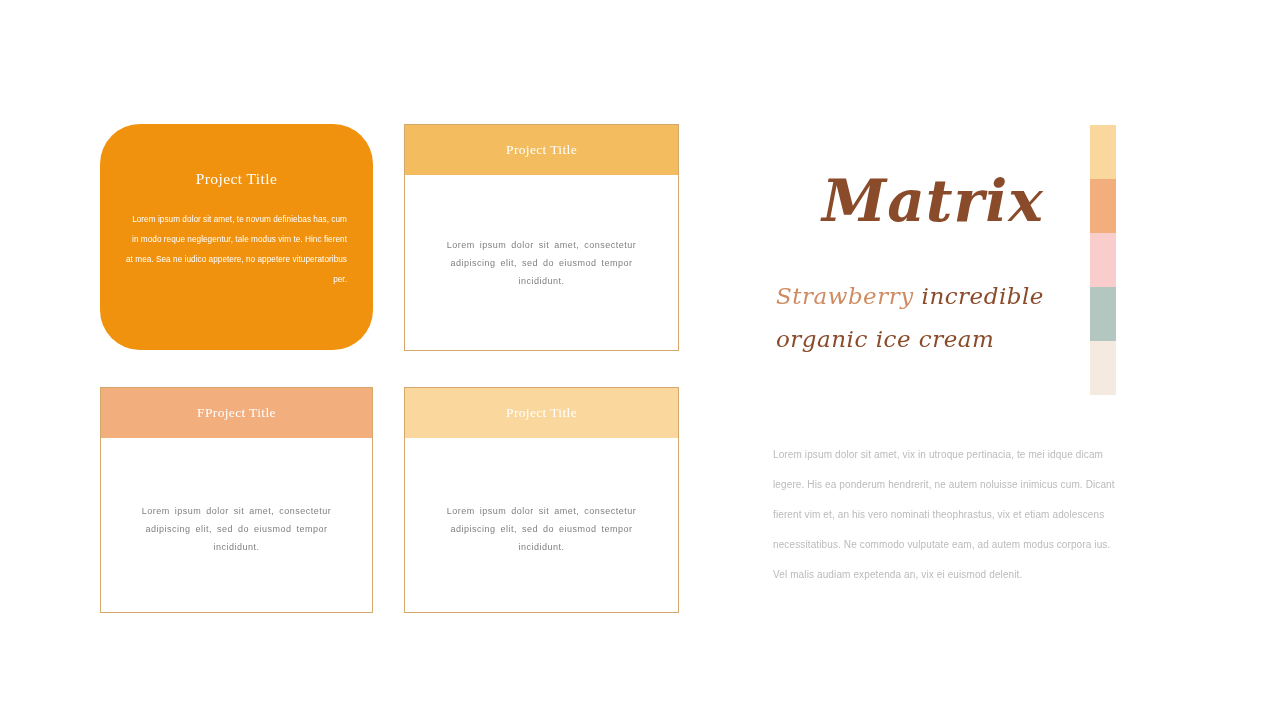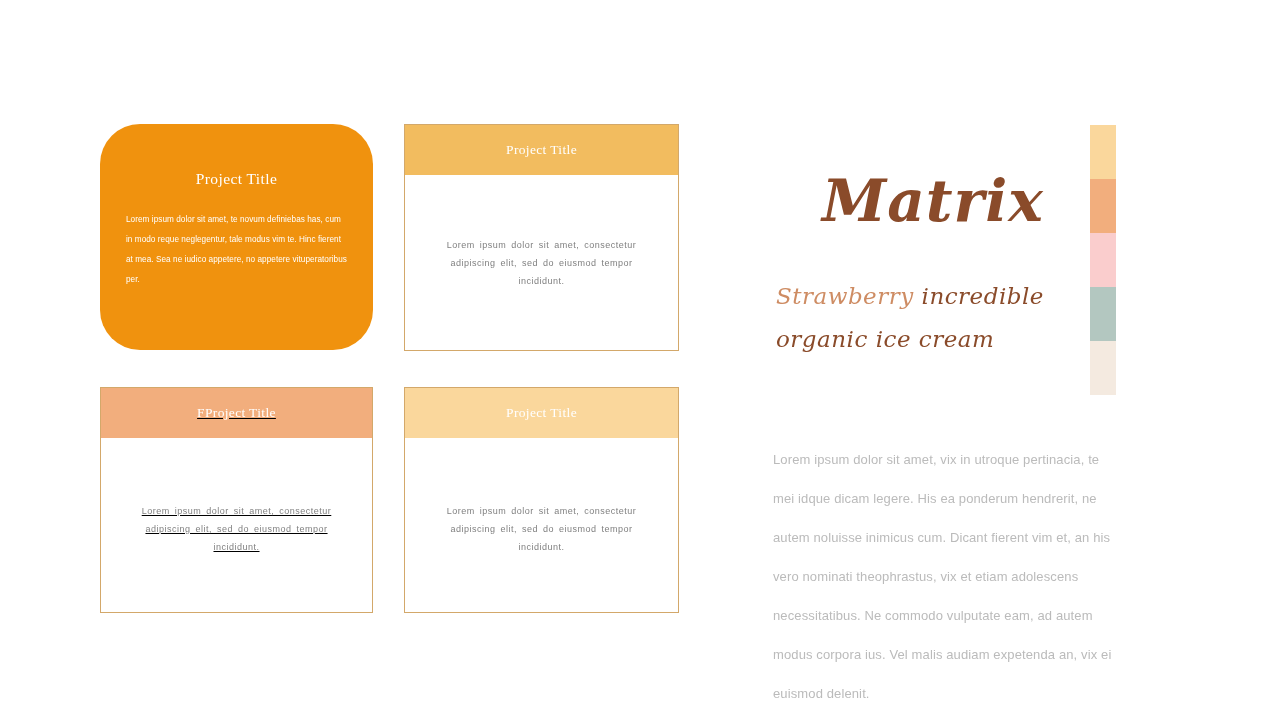--- a/index.html
+++ b/index.html
@@ -35,21 +35,21 @@
     font-family:"Liberation Serif", serif;
     font-size:15.5px;
     color:#ffffff;
     letter-spacing:.4px;
     text-align:center;
   }
   .card-solid .c-body {
     margin-top:22px;
     font-size:8.2px;
     color:#ffffff;
-    text-align:left;
+    text-align:right;
     line-height:2.45;
     letter-spacing:.05px;
     max-width:226px;
   }
 
   
   .card-out {
     position:absolute;
     border:1px solid #D3A86A;
     background:#ffffff;
@@ -116,21 +116,21 @@
     font-style:italic;
     color:#8A4B2A;
     letter-spacing:.5px;
   }
   .subline .accent { color:#CE8C63; }
 
   .paragraph {
     position:absolute;
     left:773px; top:440px;
     width:350px;
-    font-size:13px;
+    font-size:10px;
     color:#BBBBBB;
     line-height:3.0;
     letter-spacing:.12px;
   }
 
   
 
   .swatches {
     position:absolute;
     left:1090px; top:125px;
@@ -152,21 +152,21 @@
 
   <div class="card-out" id="card2" style="border-color: rgb(211, 168, 106);">
     <div class="hdr" style="background:#F2BC5F">
       <span>Project Title</span>
     </div>
     <div class="bdy">
       <p>Lorem ipsum dolor sit amet, consectetur adipiscing elit, sed do eiusmod tempor incididunt.</p>
     </div>
   </div>
 
-  <div class="card-out" id="card3" style="border-color: rgb(211, 168, 106); text-decoration: underline;">
+  <div class="card-out" id="card3" style="border-color: rgb(211, 168, 106);">
     <div class="hdr" style="background:#F2AE7D">
       <span>FProject Title</span>
     </div>
     <div class="bdy">
       <p>Lorem ipsum dolor sit amet, consectetur adipiscing elit, sed do eiusmod tempor incididunt.</p>
     </div>
   </div>
 
   <div class="card-out" id="card4" style="border-color: rgb(211, 168, 106);">
     <div class="hdr" style="background:#FAD79C">

